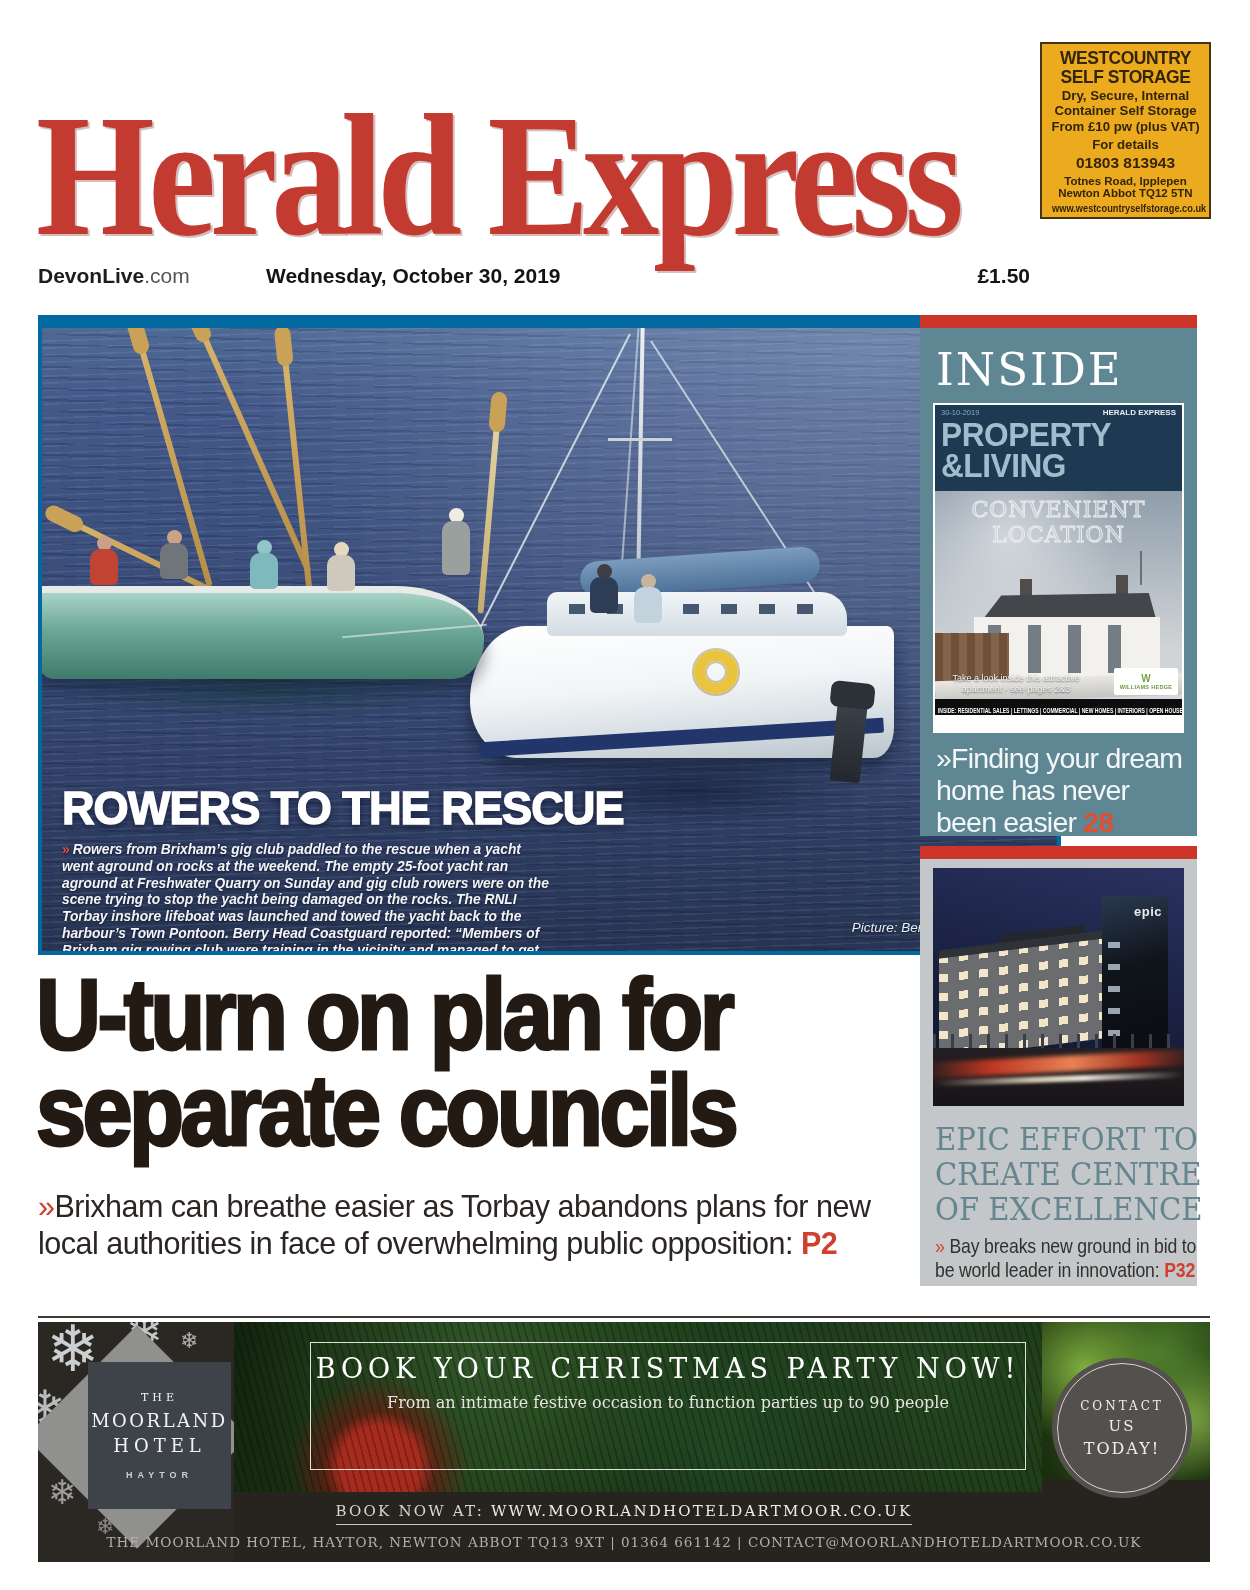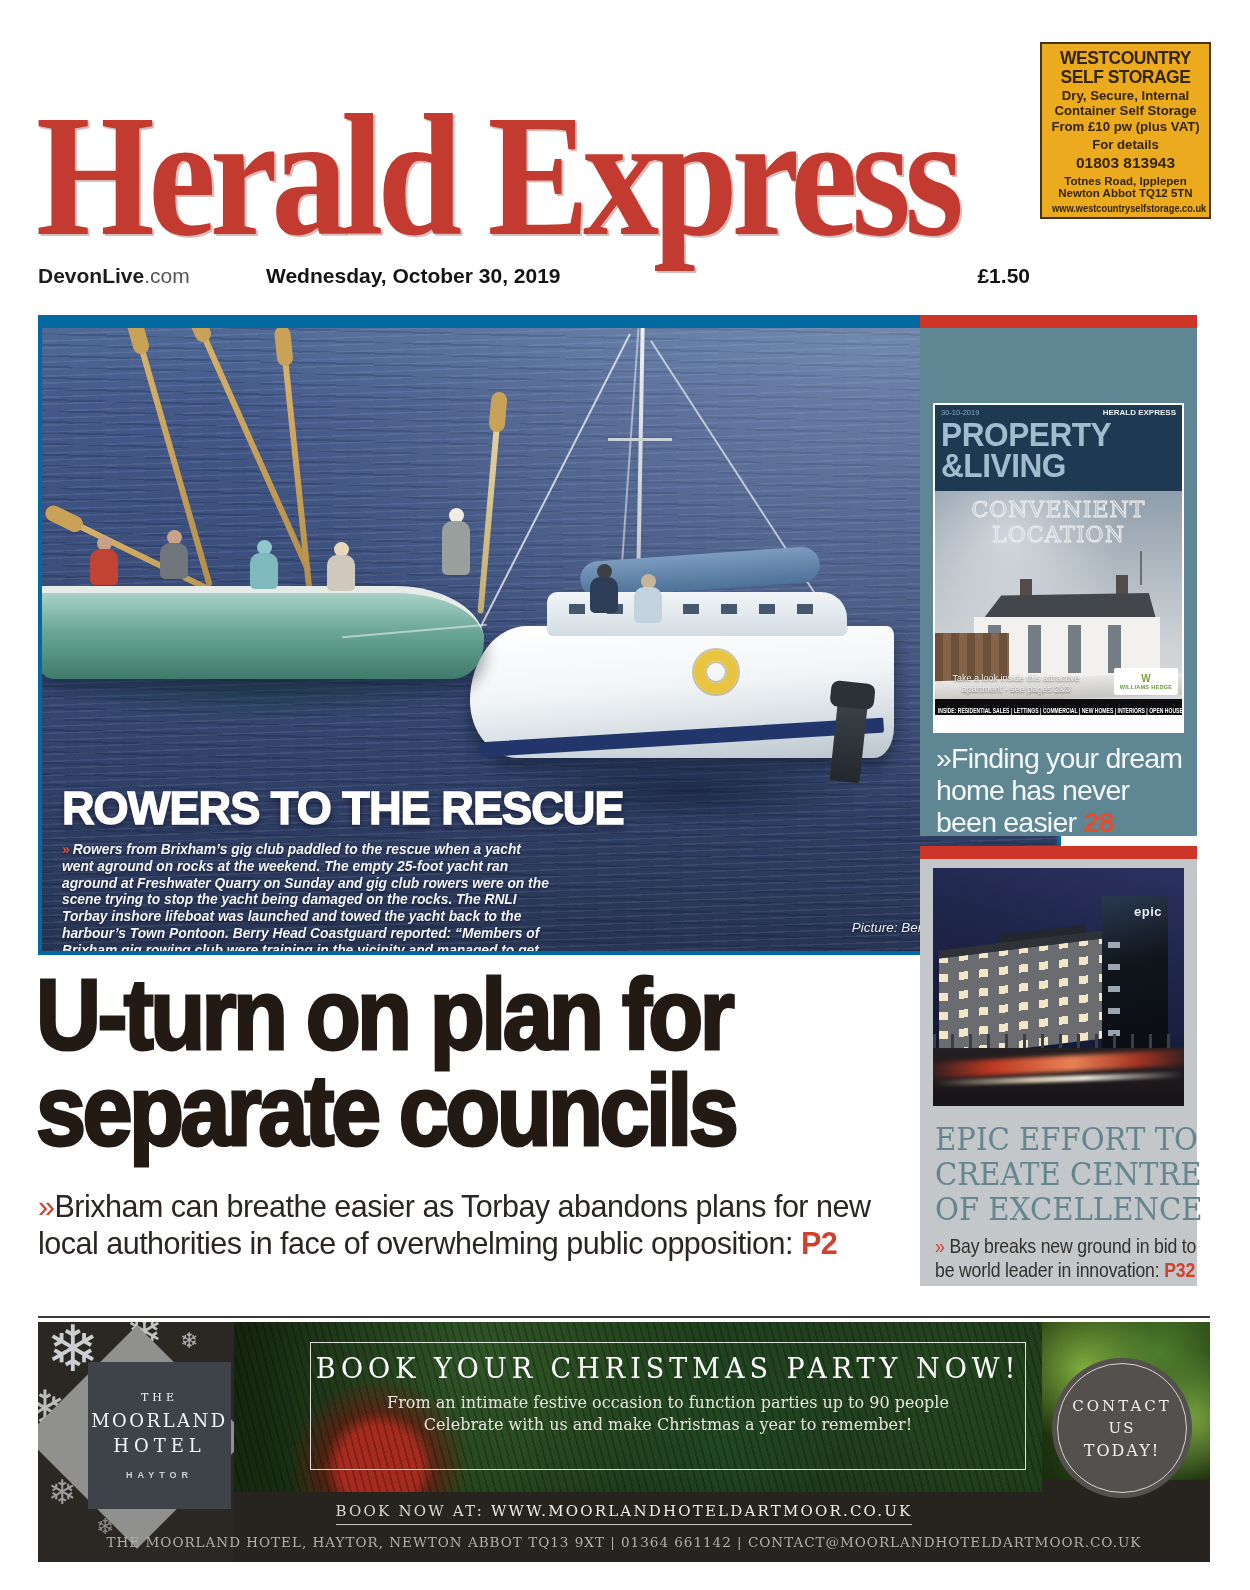--- a/index.html
+++ b/index.html
@@ -227,21 +227,21 @@
     background:
       radial-gradient(circle at 25% 30%, #7fae3f, transparent 45%),
       radial-gradient(circle at 70% 20%, #4e7d2c, transparent 50%),
       radial-gradient(circle at 50% 75%, #3a6323, transparent 55%),
       radial-gradient(circle at 85% 60%, #8bb54a, transparent 40%),
       linear-gradient(#233c12,#1a2e0e);}
   .contact-circle{position:absolute;left:1014px;top:36px;width:140px;height:140px;border-radius:50%;
     background:#54504d;display:flex;flex-direction:column;align-items:center;justify-content:center;
     font-family:"DejaVu Serif",serif;color:#f0efed;}
   .contact-circle:before{content:"";position:absolute;inset:5px;border:1px solid #d8d6d2;border-radius:50%;}
-  .cc1{font-size:15px;letter-spacing:3px;}
+  .cc1{font-size:12px;letter-spacing:3px;}
   .cc2{font-size:15px;letter-spacing:2px;margin:4px 0;}
   .cc3{font-size:16px;letter-spacing:2px;}
   .ad-booknow{position:absolute;left:0;width:100%;top:180px;text-align:center;font-family:"DejaVu Serif",serif;
     font-size:15px;letter-spacing:2.2px;color:#efece7;}
   .ad-booknow .wrap{border-bottom:1px solid #c9c6c1;padding-bottom:4px;}
   .ad-booknow .lbl{color:#d9d6d1;}
   .ad-address{position:absolute;left:0;width:100%;top:212px;text-align:center;font-family:"DejaVu Serif",serif;
     font-size:13.5px;letter-spacing:1px;color:#b3b0ab;}
 </style>
 </head>
@@ -331,20 +331,21 @@
   <div class="headline">
     <div class="hl-line">U-turn on plan for</div>
     <div class="hl-line">separate councils</div>
   </div>
   <div class="standfirst">
     <span class="mk">»</span><span>Brixham can breathe easier as Torbay abandons plans for new local authorities in face of overwhelming public opposition: </span><span class="pg">P2</span>
   </div>
 
   <div class="sb-top">
     <div class="red-bar"></div>
+    <div class="inside-title">INSIDE</div>
     <div class="mag-cover">
       <div class="mag-inner">
         <div class="mag-head">
           <div class="mag-meta">
             <span class="mag-date">30-10-2019</span>
             <span class="mag-brand">HERALD EXPRESS</span>
           </div>
           <div class="mag-t">PROPERTY</div>
           <div class="mag-t mag-t2">&amp;LIVING</div>
         </div>
@@ -415,21 +416,20 @@
         <div class="hc-the">THE</div>
         <div class="hc-n1">MOORLAND</div>
         <div class="hc-n2">HOTEL</div>
         <div class="hc-pl">HAYTOR</div>
       </div>
     </div>
     <div class="ad-photo">
       <div class="ad-box">
         <div class="ad-title">BOOK YOUR CHRISTMAS PARTY NOW!</div>
         <div class="ad-sub">From an intimate festive occasion to function parties up to 90 people</div>
-        <div class="ad-sub ad-sub2">Celebrate with us and make Christmas a year to remember!</div>
       </div>
     </div>
     <div class="ad-right"></div>
     <div class="contact-circle">
       <div class="cc1">CONTACT</div>
       <div class="cc2">US</div>
       <div class="cc3">TODAY!</div>
     </div>
     <div class="ad-booknow">
       <span class="wrap"><span class="lbl">BOOK NOW AT: </span><span>WWW.MOORLANDHOTELDARTMOOR.CO.UK</span></span>

